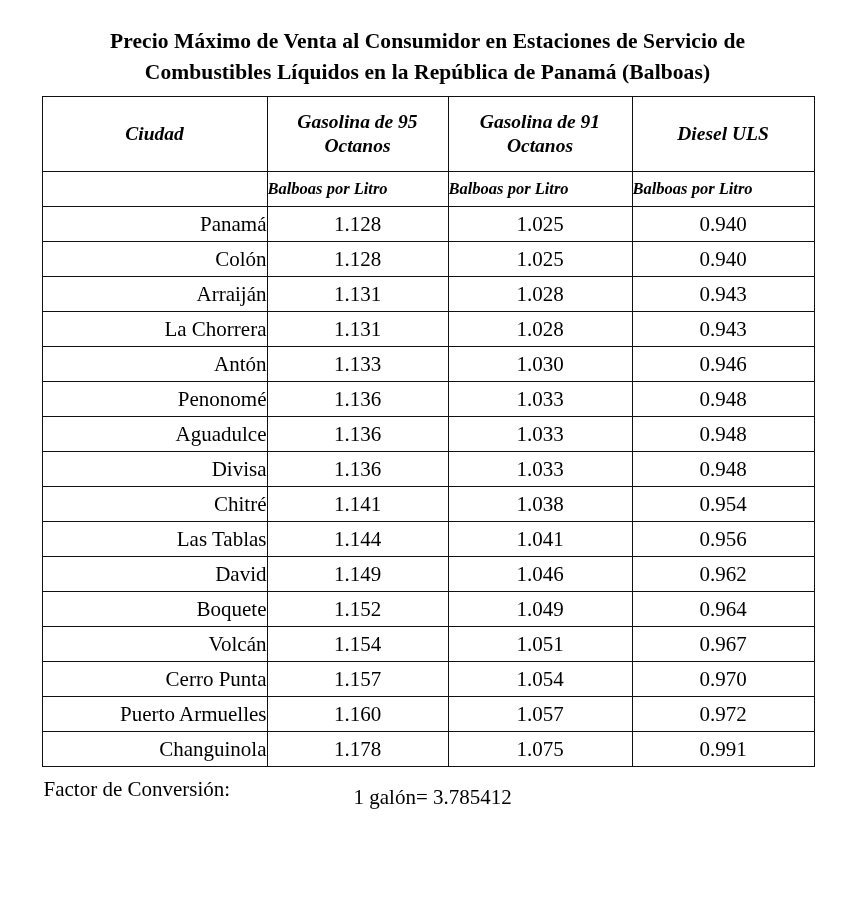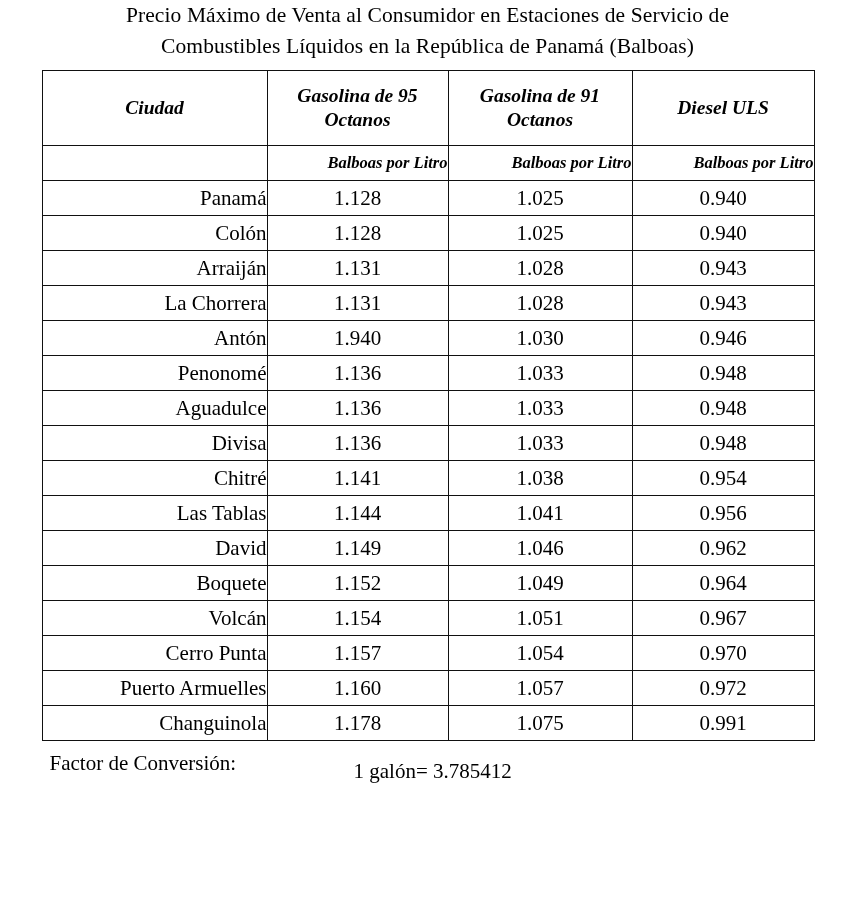--- a/index.html
+++ b/index.html
@@ -17,21 +17,23 @@
   }
   .page {
     position: relative;
     width: 855px;
     height: 917px;
     box-sizing: border-box;
   }
 
   
   .title-block {
-    text-align: center;
+    padding-top: 26px;
+    text-align: center;
+    font-weight: bold;
   }
   .title-line {
     font-size: 21.5px;
     line-height: 31px;
     letter-spacing: 0.1px;
     white-space: nowrap;
   }
   .subtitle {
     margin-top: 16px;
     font-size: 21.5px;
@@ -70,21 +72,21 @@
     font-weight: bold;
     text-align: center;
     line-height: 24px;
     padding: 2px 6px;
   }
   th.head-sub {
     height: 34px;
     font-size: 16.5px;
     font-style: italic;
     font-weight: bold;
-    text-align: right;
+    text-align: left;
     line-height: 20px;
     padding: 1px 4px;
     white-space: nowrap;
   }
   th.head-sub-empty {
     height: 34px;
   }
 
   td.city {
     height: 34px;
@@ -107,21 +109,21 @@
     margin: 7px auto 0 auto;
     width: 772px;
     position: relative;
     height: 36px;
     font-size: 21px;
     line-height: 30px;
     white-space: nowrap;
   }
   .footer .f-label {
     position: absolute;
-    left: 8px;
+    left: 2px;
     top: 0;
   }
   .footer .f-value {
     position: absolute;
     left: 312px;
     top: 8px;
   }
 </style>
 </head>
 <body>
@@ -175,21 +177,21 @@
             <td class="num">0.943</td>
           </tr>
           <tr>
             <td class="city">La Chorrera</td>
             <td class="num">1.131</td>
             <td class="num">1.028</td>
             <td class="num">0.943</td>
           </tr>
           <tr>
             <td class="city">Antón</td>
-            <td class="num">1.940</td>
+            <td class="num">1.133</td>
             <td class="num">1.030</td>
             <td class="num">0.946</td>
           </tr>
           <tr>
             <td class="city">Penonomé</td>
             <td class="num">1.136</td>
             <td class="num">1.033</td>
             <td class="num">0.948</td>
           </tr>
           <tr>

